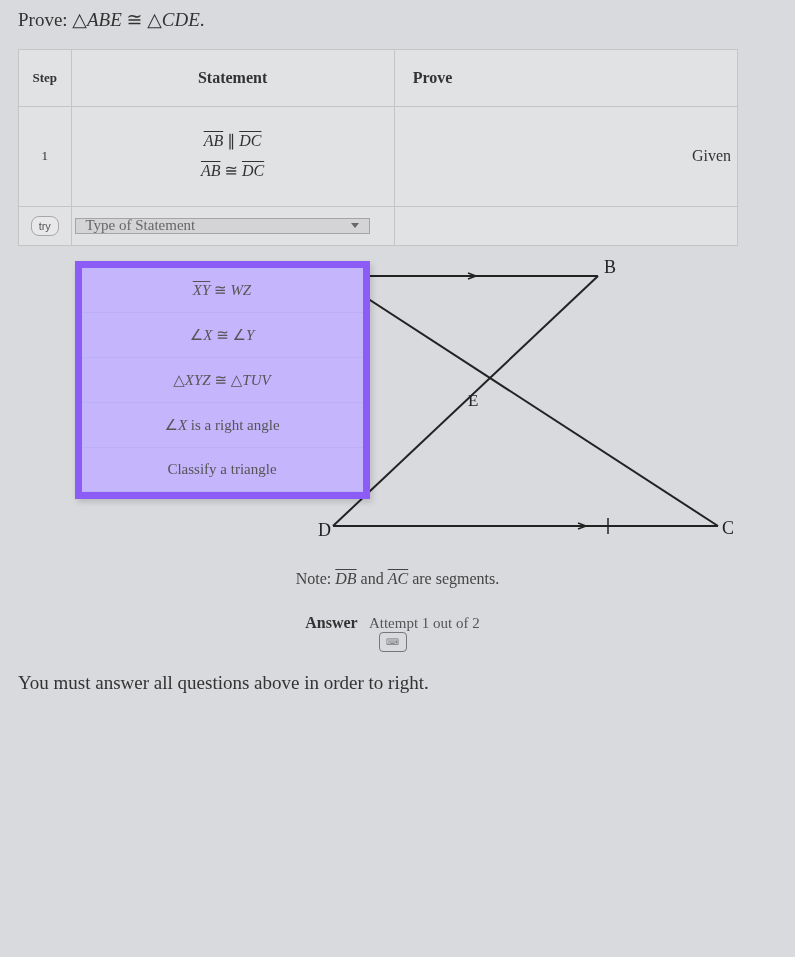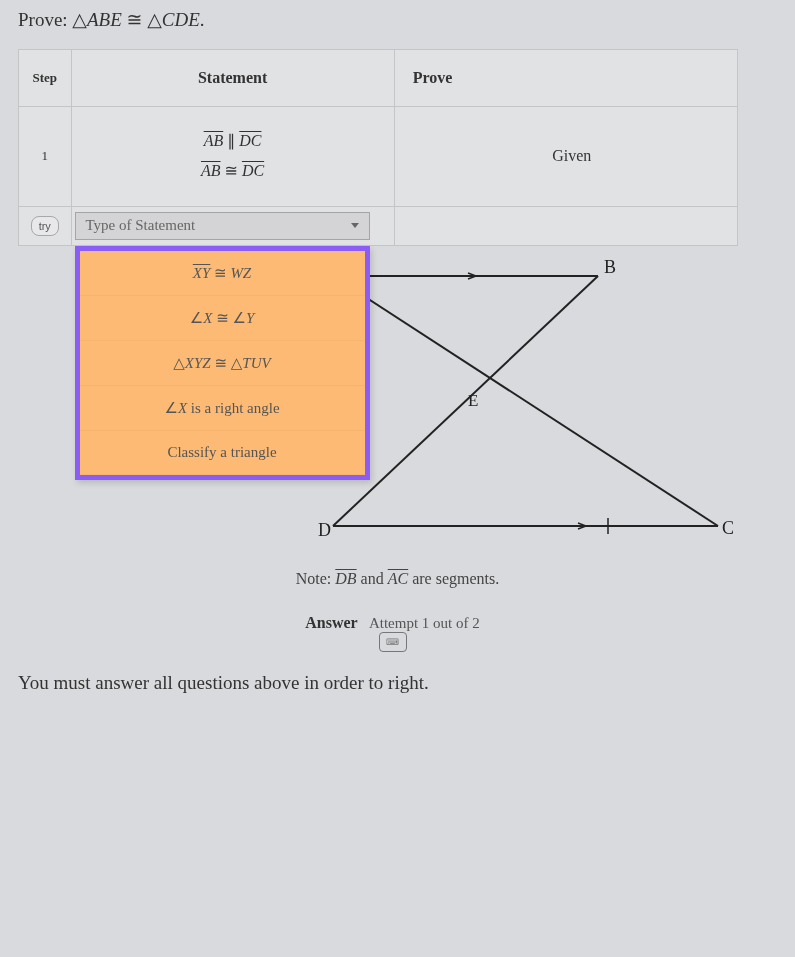--- a/index.html
+++ b/index.html
@@ -26,58 +26,58 @@
   .proof-table th, .proof-table td {
     border: 1px solid #c5c5c5;
     padding: 19px 6px;
     text-align: left;
     vertical-align: middle;
     background: #e1e2e4;
   }
   .proof-table th { text-align: center; font-weight: bold; }
   .proof-table th:nth-child(1), .proof-table td:nth-child(1) { width: 52px; text-align: center; font-size: 13px; }
   .proof-table th:nth-child(2), .proof-table td:nth-child(2) { width: 320px; text-align: center;}
-  .proof-table th:nth-child(3), .proof-table td:nth-child(3) { width: 340px; padding-left: 18px; text-align:center;}
+  .proof-table th:nth-child(3), .proof-table td:nth-child(3) { width: 340px; padding-left: 18px; text-align:right;}
   .step-statement { line-height: 1.9; }
   .try-btn {
     display: inline-block;
     border: 1px solid #a8a8a8;
     border-radius: 8px;
     background: #e8e8ea;
     font-size: 11px;
     padding: 3px 7px;
     color: #555;
     font-family: Arial, sans-serif;
   }
   .dropdown-wrap { position: relative; }
   .dropdown {
     width: 295px;
-    height: 28px;
+    height: 16px;
     border: 1px solid #a5a5a5;
     background: #d4d4d6;
     color: #666;
     font-size: 15px;
     display: flex;
     align-items: center;
     justify-content: space-between;
     padding: 0 10px;
     font-family: Georgia, serif;
   }
   .dropdown .caret {
     width: 0; height: 0;
     border-left: 4px solid transparent;
     border-right: 4px solid transparent;
     border-top: 5px solid #666;
   }
   .dropdown-menu {
     position: absolute;
-    top: 34px; left: 0;
+    top: 43px; left: 0;
     width: 295px;
-    background: #fdba74;
-    border: 5px solid #8b5cf6;
+    background: #c4b5fd;
+    border: 7px solid #8b5cf6;
     box-shadow: 2px 3px 6px rgba(0,0,0,0.15);
     z-index: 10;
   }
   .dropdown-menu .opt {
     padding: 13px 14px;
     font-size: 15px;
     color: #555;
     border-bottom: 1px solid rgba(0,0,0,0.03);
   }
   .dropdown-menu .opt .math { color: #555; }

